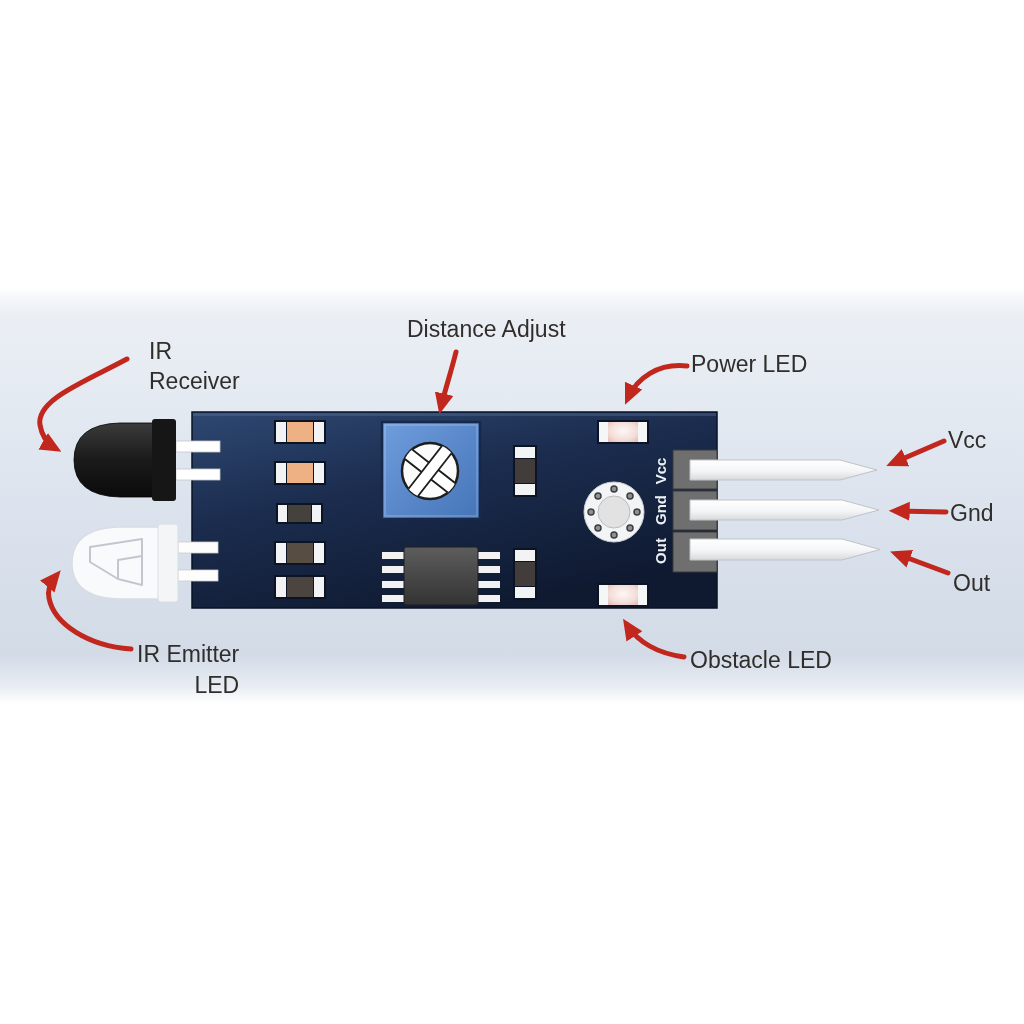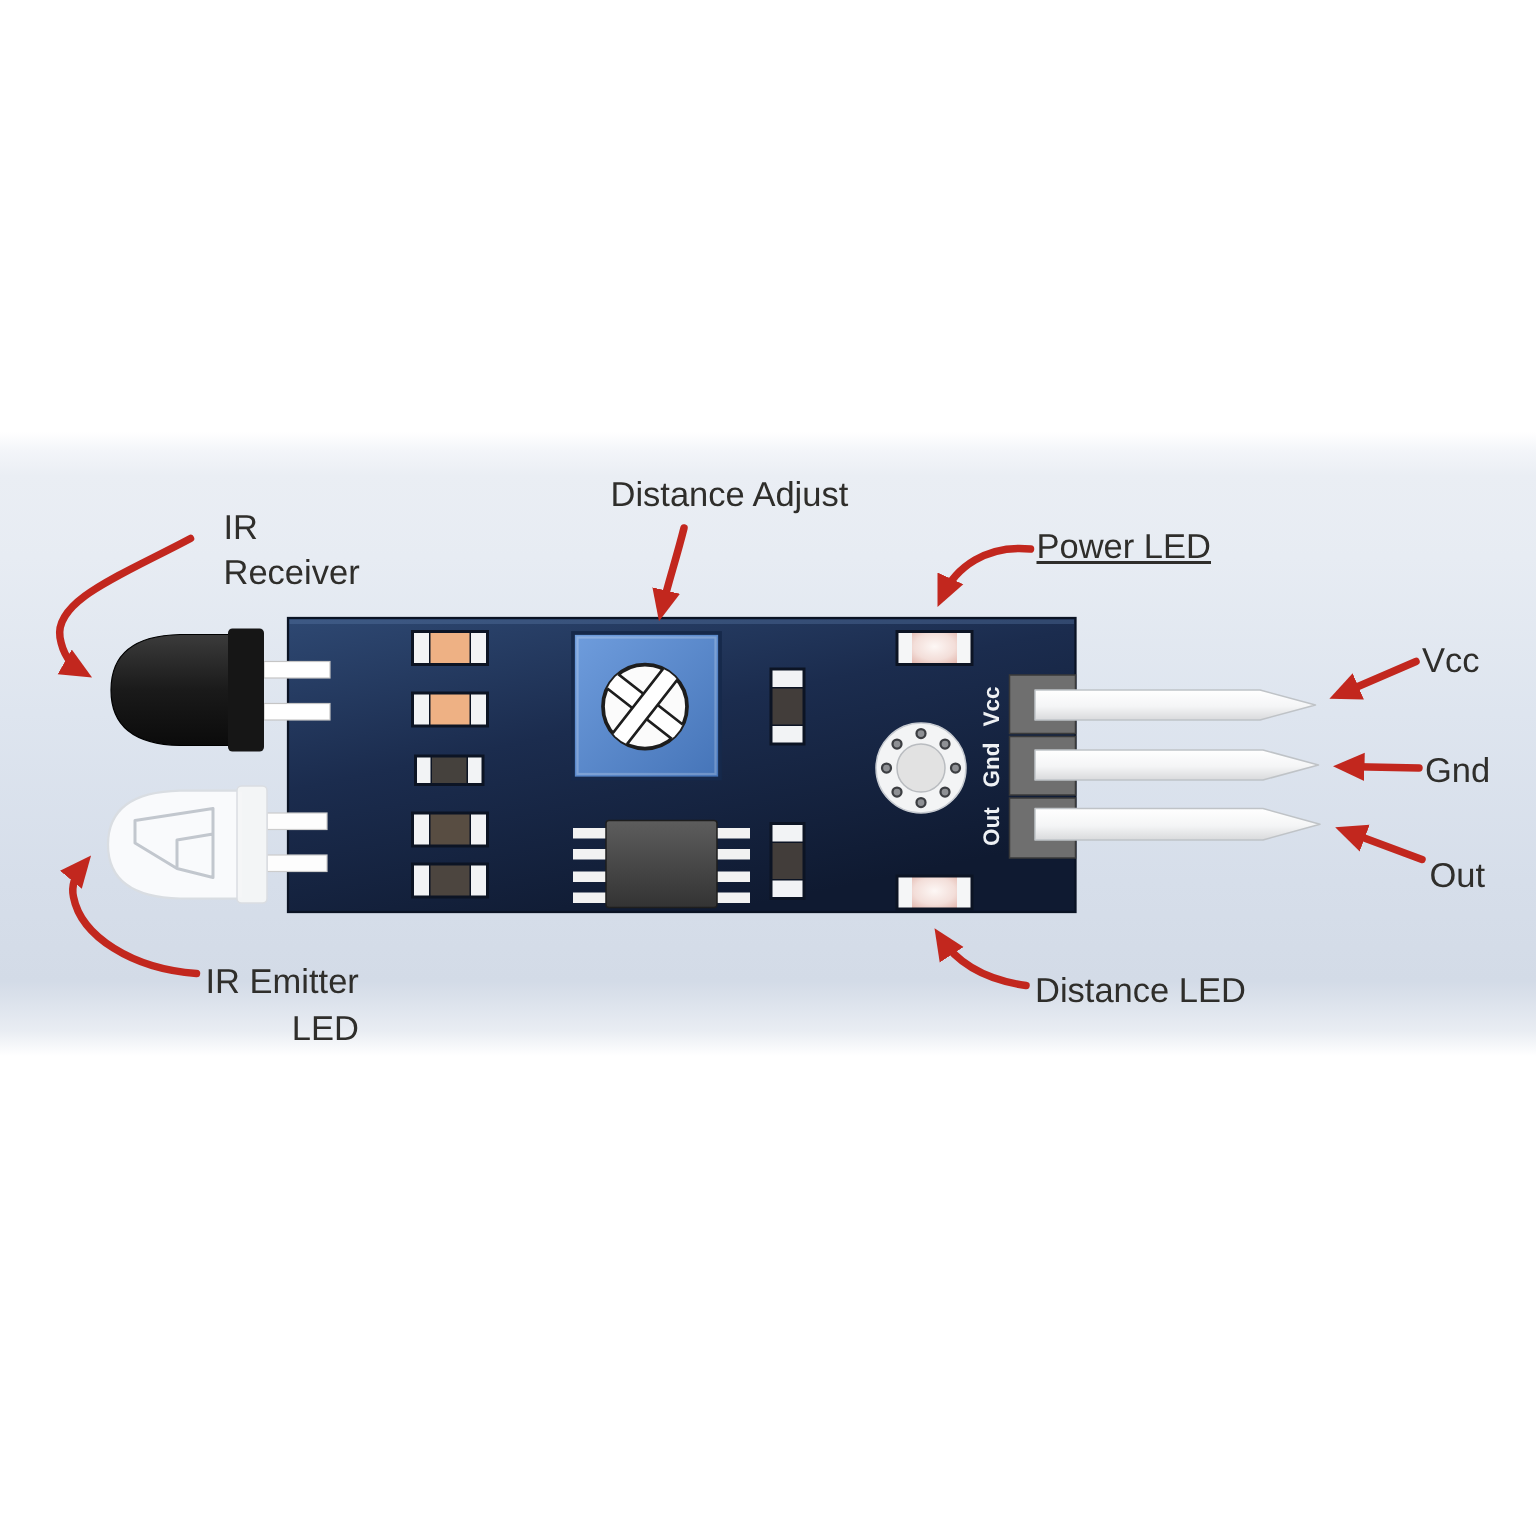--- a/index.html
+++ b/index.html
@@ -203,20 +203,20 @@
       <path d="M946,512 L896,511" marker-end="url(#arrowHead)"></path>
       <path d="M948,573 L897,554" marker-end="url(#arrowHead)"></path>
       <path d="M684,657 C656,653 638,642 627,625" marker-end="url(#arrowHead)"></path>
       <path d="M131,649 C88,646 54,624 49,598 C47,589 51,582 56,576" marker-end="url(#arrowHead)"></path>
     </g>
   </svg>
 
   <div class="label" style="left:149px;top:336px;">IR
 Receiver</div>
   <div class="label" style="left:407px;top:314px;">Distance Adjust</div>
-  <div class="label" style="left:691px;top:349px;text-decoration:underline;">Power LED</div>
+  <div class="label" style="left:691px;top:349px;">Power LED</div>
   <div class="label" style="left:948px;top:425px;">Vcc</div>
   <div class="label" style="left:950px;top:498px;">Gnd</div>
   <div class="label" style="left:953px;top:568px;">Out</div>
-  <div class="label" style="left:690px;top:645px;">Distance LED</div>
+  <div class="label" style="left:690px;top:645px;">Obstacle LED</div>
   <div class="label lh32" style="left:137px;top:639px;">IR Emitter
 LED</div>
 </div>
 
 </body></html>

